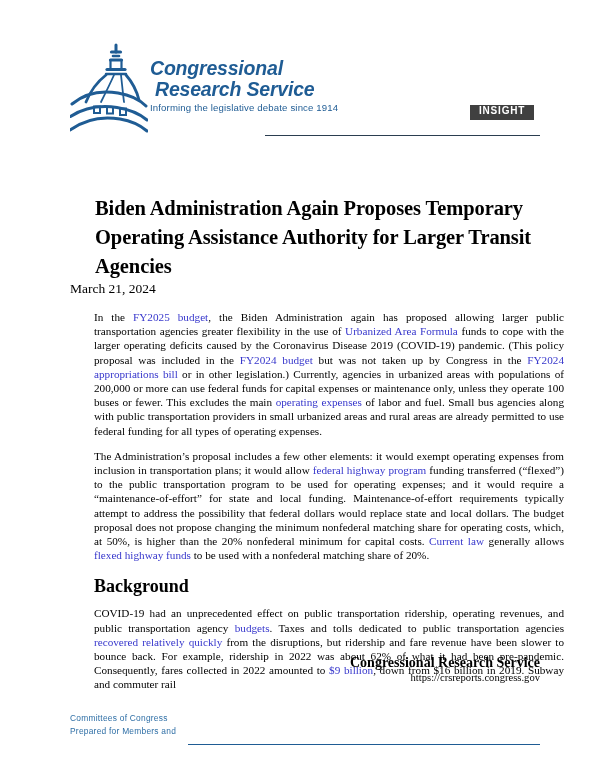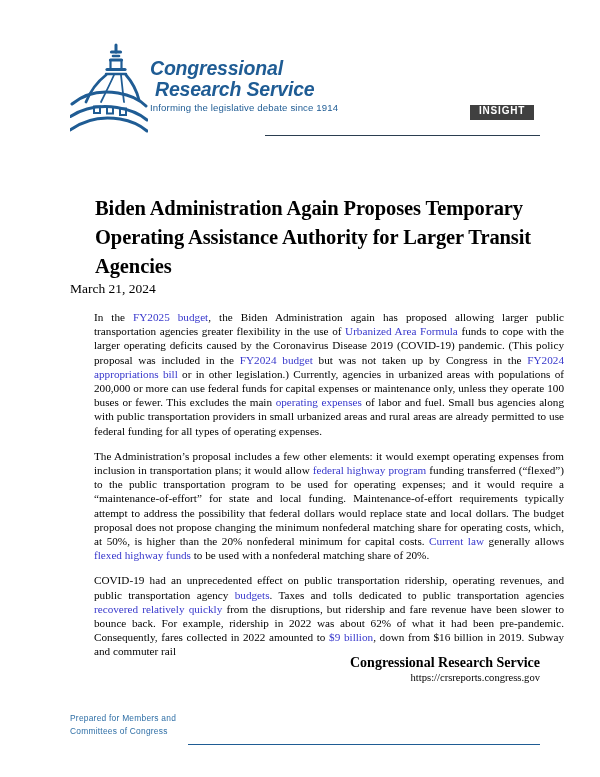--- a/index.html
+++ b/index.html
@@ -249,29 +249,30 @@
   <div class="insight-badge">INSIGHT</div>
 
   <h1 class="doc-title">Biden Administration Again Proposes Temporary Operating Assistance Authority for Larger Transit Agencies</h1>
   <div class="doc-date">March 21, 2024</div>
 
   <div class="content">
     <div id="intro-paragraphs">
         <p>In the <a class="xref" href="#">FY2025 budget</a>, the Biden Administration again has proposed allowing larger public transportation agencies greater flexibility in the use of <a class="xref" href="#">Urbanized Area Formula</a> funds to cope with the larger operating deficits caused by the Coronavirus Disease 2019 (COVID-19) pandemic. (This policy proposal was included in the <a class="xref" href="#">FY2024 budget</a> but was not taken up by Congress in the <a class="xref" href="#">FY2024 appropriations bill</a> or in other legislation.) Currently, agencies in urbanized areas with populations of 200,000 or more can use federal funds for capital expenses or maintenance only, unless they operate 100 buses or fewer. This excludes the main <a class="xref" href="#">operating expenses</a> of labor and fuel. Small bus agencies along with public transportation providers in small urbanized areas and rural areas are already permitted to use federal funding for all types of operating expenses.</p>
         <p>The Administration’s proposal includes a few other elements: it would exempt operating expenses from inclusion in transportation plans; it would allow <a class="xref" href="#">federal highway program</a> funding transferred (“flexed”) to the public transportation program to be used for operating expenses; and it would require a “maintenance-of-effort” for state and local funding. Maintenance-of-effort requirements typically attempt to address the possibility that federal dollars would replace state and local dollars. The budget proposal does not propose changing the minimum nonfederal matching share for operating costs, which, at 50%, is higher than the 20% nonfederal minimum for capital costs. <a class="xref" href="#">Current law</a> generally allows <a class="xref" href="#">flexed highway funds</a> to be used with a nonfederal matching share of 20%.</p>
       </div>
+    <h2 class="section-heading">Background</h2>
     <div id="background-paragraphs">
         <p>COVID-19 had an unprecedented effect on public transportation ridership, operating revenues, and public transportation agency <a class="xref" href="#">budgets</a>. Taxes and tolls dedicated to public transportation agencies <a class="xref" href="#">recovered relatively quickly</a> from the disruptions, but ridership and fare revenue have been slower to bounce back. For example, ridership in 2022 was about 62% of what it had been pre-pandemic. Consequently, fares collected in 2022 amounted to <a class="xref" href="#">$9 billion</a>, down from $16 billion in 2019. Subway and commuter rail</p>
       </div>
   </div>
 
   <div class="footer-right">
     <div class="footer-org">Congressional Research Service</div>
     <div class="footer-url">https://crsreports.congress.gov</div>
   </div>
 
   <div class="footer-left">
+    <div class="prepared-line">Committees of Congress</div>
     <div class="prepared-line">Prepared for Members and</div>
-    <div class="prepared-line">Committees of Congress</div>
   </div>
   <div class="footer-rule"></div>
 
 </div>
 
 </body></html>

